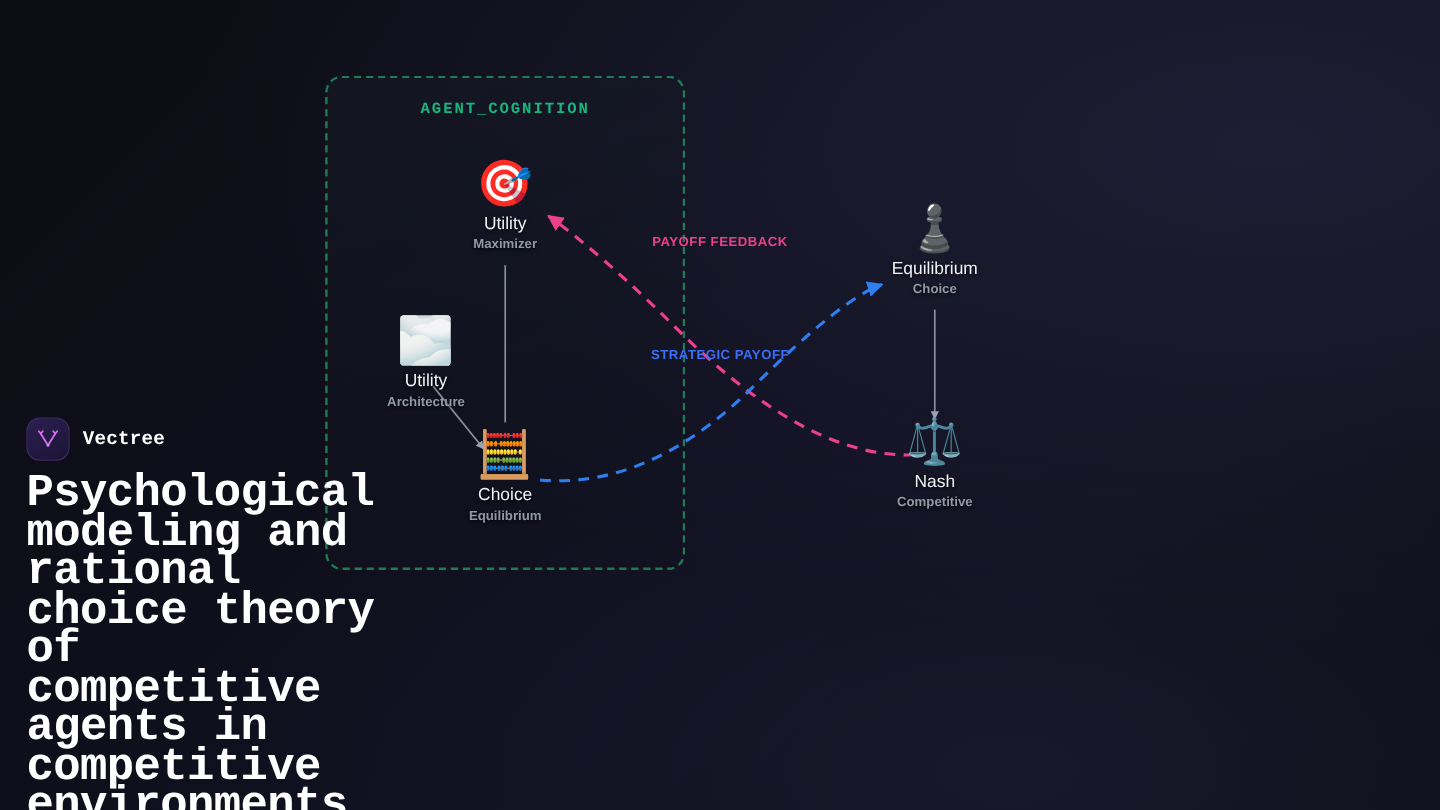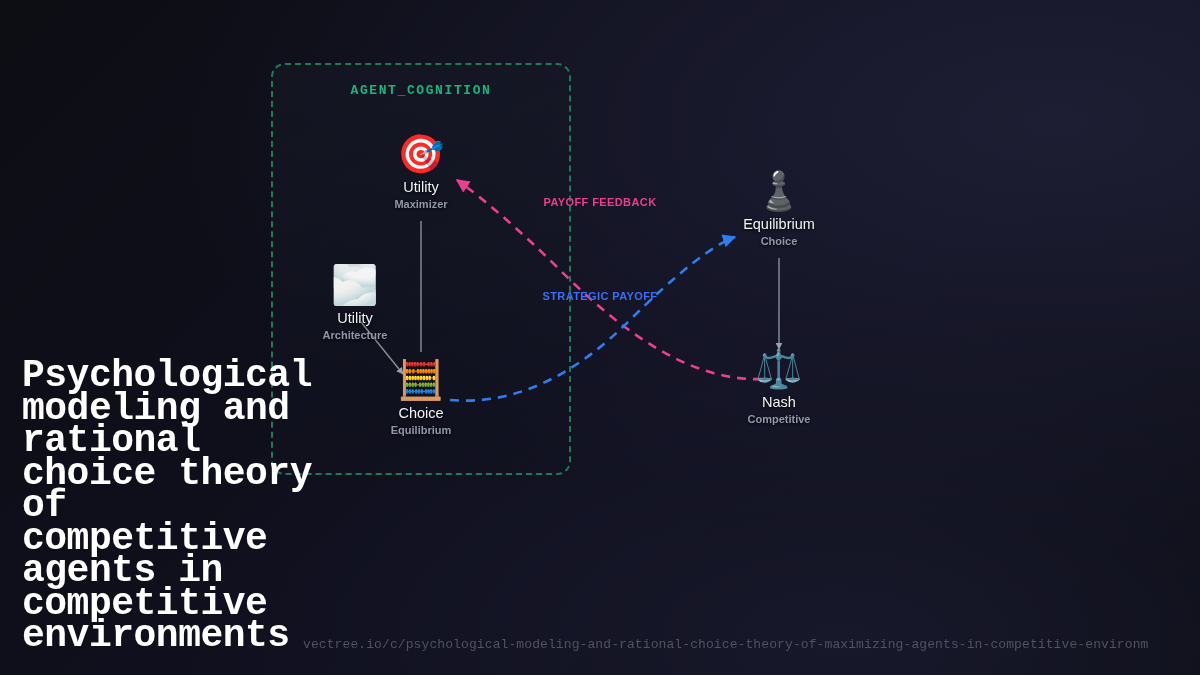--- a/index.html
+++ b/index.html
@@ -204,18 +204,32 @@
     <span class="n-sub">Choice</span>
   </div>
 
   <div class="node" id="node-nash">
     <span class="emoji">⚖️</span>
     <span class="n-title">Nash</span>
     <span class="n-sub">Competitive</span>
   </div>
 
   <div id="brand">
+    <div id="brand-row">
+      <div id="brand-logo">
+        <svg width="22" height="22" viewBox="0 0 22 22" aria-hidden="true">
+          <g fill="none" stroke="#d96cf0" stroke-width="1.5" stroke-linecap="round">
+            <path d="M5 6.5 L11 16 L17 6.5"></path>
+            <path d="M5 6.5 L3.4 4.3"></path>
+            <path d="M5 6.5 L6.6 4.3"></path>
+            <path d="M17 6.5 L15.4 4.3"></path>
+            <path d="M17 6.5 L18.6 4.3"></path>
+          </g>
+          <circle cx="11" cy="16" r="1.1" fill="#e58bf5"></circle>
+        </svg>
+      </div>
+      <div id="brand-name">Vectree</div>
+    </div>
     <div id="headline">Psychological modeling and rational choice theory of competitive agents in competitive environments</div>
   </div>
 
-  <div id="url">vectree.io/c/psychological-modeling-and-rational-choice-theory-of-maximizing-agents-in-competitive-environm</div>
 
 </div>
 
 </body></html>

